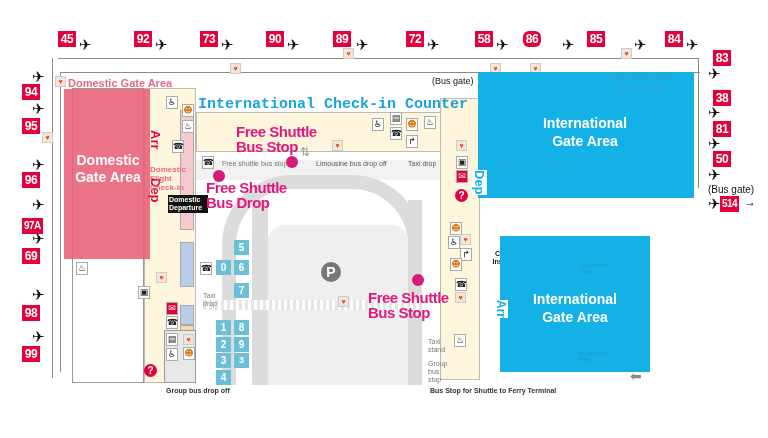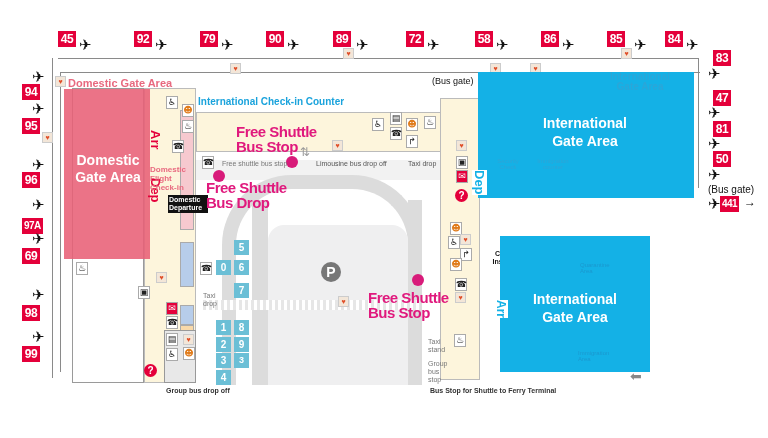--- a/index.html
+++ b/index.html
@@ -37,55 +37,55 @@
 <div class="line" style="left:60px;top:72px;width:640px;height:1px;"></div>
 <div class="line" style="left:52px;top:58px;width:1px;height:320px;"></div>
 <div class="line" style="left:60px;top:72px;width:1px;height:300px;"></div>
 <div class="line" style="left:698px;top:58px;width:1px;height:130px;"></div>
 
 <div>
   <div class="gate-num" style="left:58px;top:31px;">45</div>
   <div class="plane" style="left:79px;top:38px;">✈</div>
   <div class="gate-num" style="left:134px;top:31px;">92</div>
   <div class="plane" style="left:155px;top:38px;">✈</div>
-  <div class="gate-num" style="left:200px;top:31px;">79</div>
+  <div class="gate-num" style="left:200px;top:31px;">73</div>
   <div class="plane" style="left:221px;top:38px;">✈</div>
   <div class="gate-num" style="left:266px;top:31px;">90</div>
   <div class="plane" style="left:287px;top:38px;">✈</div>
   <div class="gate-num" style="left:333px;top:31px;">89</div>
   <div class="aed" style="left:343px;top:48px;">♥</div>
   <div class="plane" style="left:356px;top:38px;">✈</div>
   <div class="gate-num" style="left:406px;top:31px;">72</div>
   <div class="plane" style="left:427px;top:38px;">✈</div>
   <div class="gate-num" style="left:475px;top:31px;">58</div>
   <div class="plane" style="left:496px;top:38px;">✈</div>
-  <div class="gate-num" style="left:541px;top:31px;">86</div>
+  <div class="gate-num" style="left:523px;top:31px;border-radius:6px;">86</div>
   <div class="plane" style="left:562px;top:38px;">✈</div>
-  <div class="gate-num" style="left:607px;top:31px;">85</div>
+  <div class="gate-num" style="left:587px;top:31px;">85</div>
   <div class="aed" style="left:621px;top:48px;">♥</div>
   <div class="plane" style="left:634px;top:38px;">✈</div>
   <div class="gate-num" style="left:665px;top:31px;">84</div>
   <div class="plane" style="left:686px;top:38px;">✈</div>
   <div class="aed" style="left:230px;top:63px;">♥</div>
   <div class="aed" style="left:490px;top:63px;">♥</div>
   <div class="aed" style="left:530px;top:63px;">♥</div>
 </div>
 
 <div>
   <div class="gate-num" style="left:713px;top:50px;">83</div>
   <div class="plane" style="left:708px;top:67px;">✈</div>
-  <div class="gate-num" style="left:713px;top:90px;">47</div>
+  <div class="gate-num" style="left:713px;top:90px;">38</div>
   <div class="plane" style="left:708px;top:106px;">✈</div>
   <div class="gate-num" style="left:713px;top:121px;">81</div>
   <div class="plane" style="left:708px;top:137px;">✈</div>
   <div class="gate-num" style="left:713px;top:151px;">50</div>
   <div class="plane" style="left:708px;top:168px;">✈</div>
   <div class="abs" style="left:708px;top:184px;font-size:10px;color:#111;">(Bus gate)</div>
   <div class="plane" style="left:708px;top:197px;">✈</div>
-  <div class="gate-num" style="left:720px;top:196px;font-size:10px;">441</div>
+  <div class="gate-num" style="left:720px;top:196px;font-size:10px;">514</div>
   <div class="abs" style="left:744px;top:195px;font-size:12px;">→</div>
 </div>
 
 <div>
   <div class="plane" style="left:32px;top:70px;">✈</div>
   <div class="gate-num" style="left:22px;top:84px;">94</div>
   <div class="plane" style="left:32px;top:102px;">✈</div>
   <div class="gate-num" style="left:22px;top:118px;">95</div>
   <div class="aed" style="left:42px;top:132px;">♥</div>
   <div class="plane" style="left:32px;top:158px;">✈</div>
@@ -121,21 +121,21 @@
 <div class="abs" style="left:68px;top:77px;font-size:11px;font-weight:bold;color:#e8697f;">Domestic Gate Area</div>
 <div class="aed" style="left:55px;top:76px;">♥</div>
 <div class="abs" style="left:64px;top:89px;width:86px;height:170px;background:rgba(232,96,118,0.88);"></div>
 <div class="zone-text" style="left:70px;top:152px;width:76px;font-size:14px;line-height:17px;">Domestic Gate Area</div>
 
 <div class="abs" style="left:148px;top:130px;writing-mode:vertical-rl;font-size:13px;font-weight:bold;color:#e4003a;">Arr</div>
 <div class="abs" style="left:148px;top:178px;writing-mode:vertical-rl;font-size:13px;font-weight:bold;color:#e4003a;">Dep</div>
 <div class="abs" style="left:150px;top:165px;width:46px;font-size:8px;line-height:9px;color:#e8697f;font-weight:bold;">Domestic Flight Check-in</div>
 <div class="abs" style="left:168px;top:195px;width:40px;background:#111;color:#fff;font-size:7px;line-height:8px;font-weight:bold;padding:1px;">Domestic Departure</div>
 
-<div class="abs" style="left:198px;top:96px;font-size:10px;font-weight:bold;color:#1aa3dc;">International Check-in Counter</div>
+<div class="abs" style="left:198px;top:96px;font-size:15px;font-weight:bold;color:#1aa3dc;font-family:Liberation Mono, monospace;">International Check-in Counter</div>
 
 <div class="abs" style="left:432px;top:76px;font-size:9px;color:#111;">(Bus gate)</div>
 <div class="abs" style="left:478px;top:72px;width:216px;height:126px;background:#14b1e6;"></div>
 <div class="zone-text" style="left:530px;top:114px;width:110px;font-size:14px;line-height:18px;">International Gate Area</div>
 <div class="abs" style="left:600px;top:72px;width:80px;font-size:10px;line-height:10px;text-align:center;color:#3a9fd0;font-weight:bold;opacity:0.6;">International Gate Area</div>
 <div class="abs" style="left:488px;top:158px;width:40px;font-size:6px;color:#3a9fd0;opacity:0.7;text-align:center;">Security Check</div>
 <div class="abs" style="left:530px;top:158px;width:46px;font-size:6px;color:#3a9fd0;opacity:0.7;text-align:center;">Immigration counter</div>
 <div class="abs" style="left:472px;top:170px;writing-mode:vertical-rl;font-size:13px;font-weight:bold;color:#14b1e6;background:#fff;">Dep</div>
 
 <div class="abs" style="left:488px;top:250px;width:44px;font-size:7px;line-height:8px;color:#111;font-weight:bold;text-align:center;">Customs Inspection</div>

